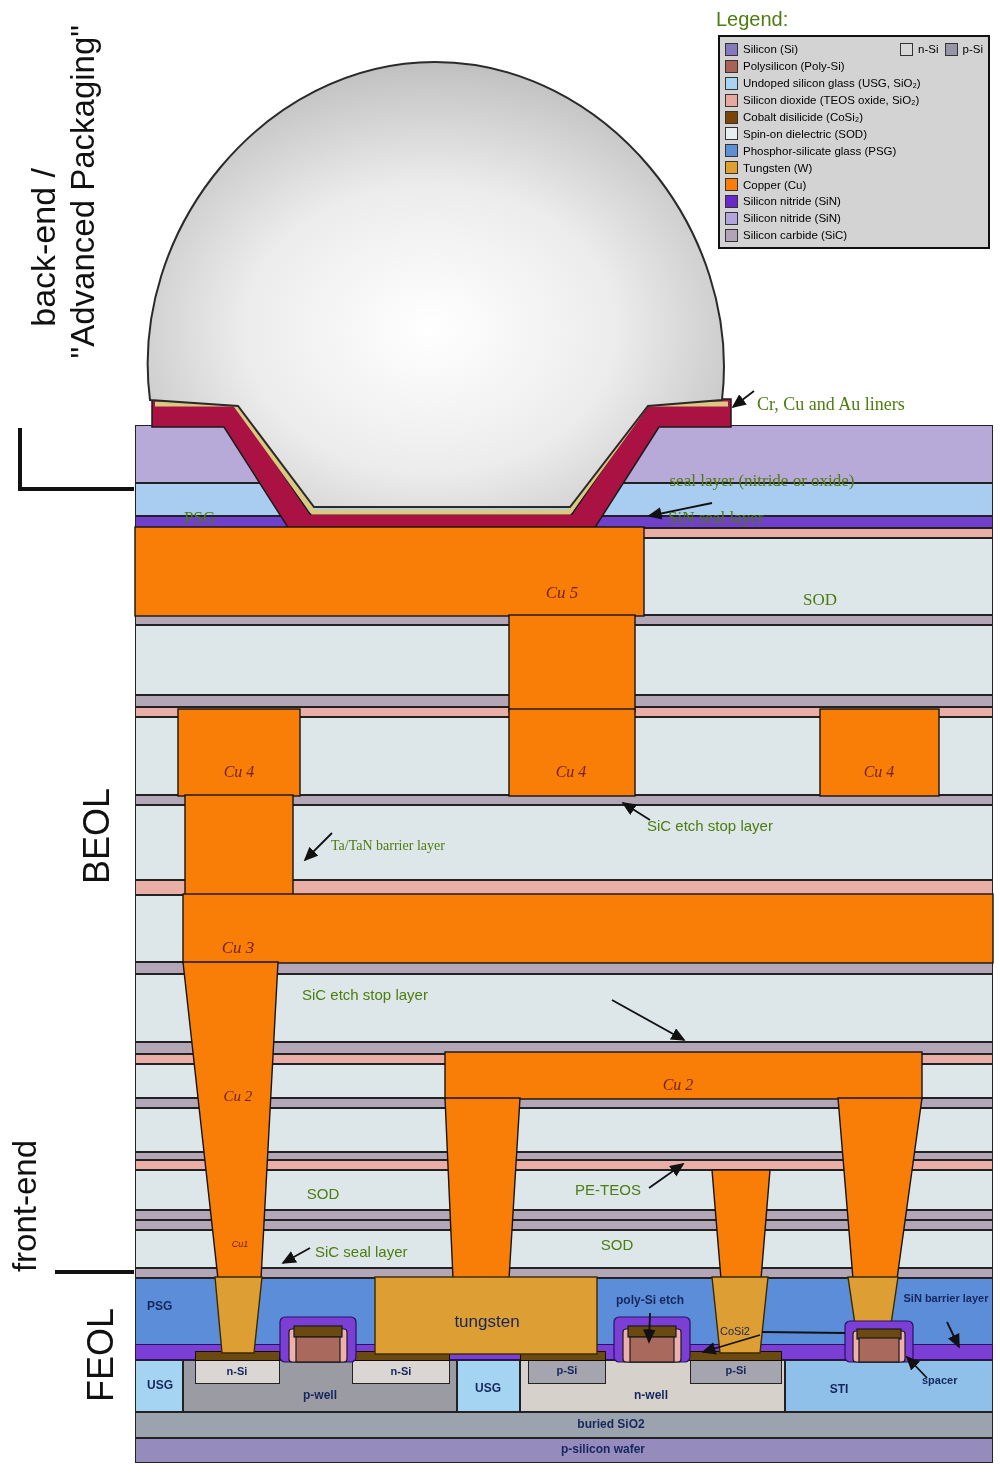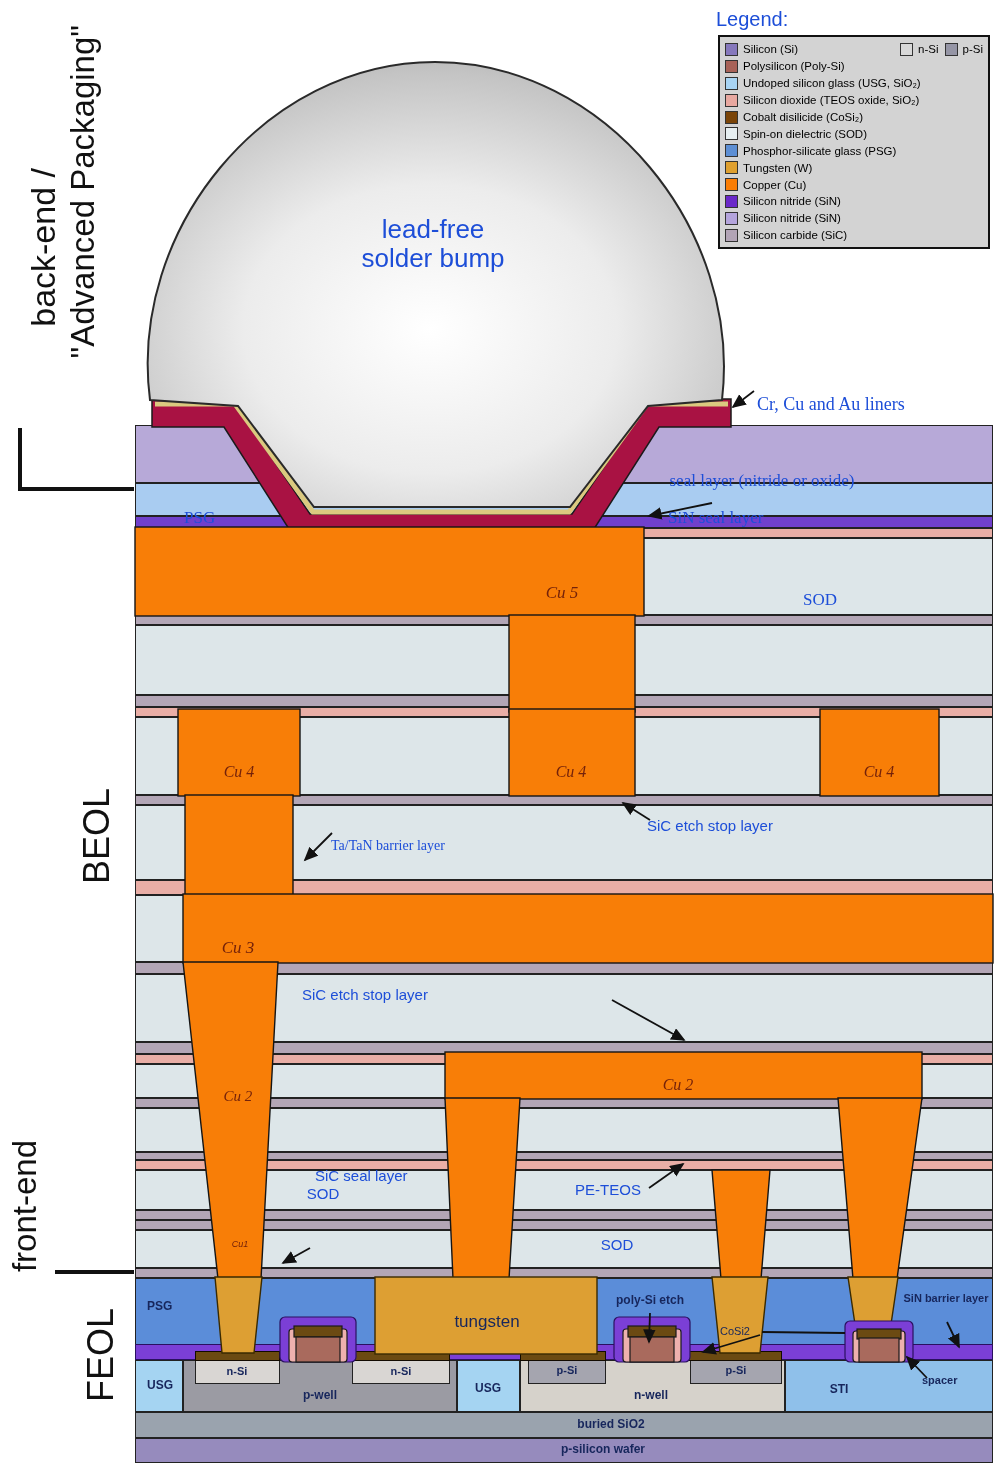--- a/index.html
+++ b/index.html
@@ -3,21 +3,21 @@
 <meta charset="utf-8">
 <style>
   html,body{margin:0;padding:0;background:#fff;}
   #canvas{position:relative;width:1000px;height:1473px;background:#fff;overflow:hidden;
           font-family:"Liberation Sans",sans-serif;}
   .row{position:absolute;left:135px;width:858px;box-sizing:border-box;border:1px solid #222;}
   .seg{position:absolute;box-sizing:border-box;border:1px solid #222;}
   .sod{background:#dde6e9;}
   .sic{background:#b3a6b6;}
   .pink{background:#e9aea6;}
-  .lab{position:absolute;color:#1d4ed8;white-space:nowrap;line-height:1.1;}
+  .lab{position:absolute;color:#4d7c0f;white-space:nowrap;line-height:1.1;}
   .ser{font-family:"Liberation Serif",serif;margin-top:20px;}
   .san{font-family:"Liberation Sans",sans-serif;}
   .ctr{transform:translateX(-50%);text-align:center;}
   .cu{color:#74220a;font-style:italic;}
   .navy{color:#17265c;}
   .vtext{position:absolute;writing-mode:vertical-rl;transform:rotate(180deg);
          font-family:"Liberation Sans",sans-serif;color:#111;white-space:nowrap;}
   .tick{position:absolute;background:#111;}
   
   #legend{position:absolute;left:718px;top:35px;width:272px;height:214px;background:#d3d3d3;
@@ -156,43 +156,39 @@
       <line x1="649" y1="1188" x2="683" y2="1164" marker-end="url(#ah)"></line>
       <line x1="310" y1="1248" x2="283" y2="1263" marker-end="url(#ah)"></line>
       <line x1="650" y1="1313" x2="649" y2="1342" marker-end="url(#ah)"></line>
       <line x1="760" y1="1335" x2="703" y2="1352" marker-end="url(#ah)"></line>
       <line x1="762" y1="1332" x2="845" y2="1333"></line>
       <line x1="947" y1="1322" x2="959" y2="1347" marker-end="url(#ah)"></line>
       <line x1="927" y1="1378" x2="907" y2="1357" marker-end="url(#ah)"></line>
     </g>
   </svg>
 
-  <div class="lab san ctr" style="left:433px;top:215px;font-size:26px;">
-    <div>lead-free</div>
-      <div>solder bump</div>
-  </div>
   <div class="lab ser" style="left:757px;top:375px;font-size:18px;">Cr, Cu and Au liners</div>
   <div class="lab ser ctr" style="left:762px;top:452px;font-size:17px;">seal layer (nitride or oxide)</div>
   <div class="lab ser" style="left:184px;top:489px;font-size:17px;">PSG</div>
   <div class="lab ser" style="left:668px;top:489px;font-size:17px;">SiN seal layer</div>
   <div class="lab ser cu ctr" style="left:562px;top:564px;font-size:17px;">Cu 5</div>
   <div class="lab ser ctr" style="left:820px;top:571px;font-size:17px;">SOD</div>
   <div class="lab ser cu ctr" style="left:239px;top:743px;font-size:16px;">Cu 4</div>
   <div class="lab ser cu ctr" style="left:571px;top:743px;font-size:16px;">Cu 4</div>
   <div class="lab ser cu ctr" style="left:879px;top:743px;font-size:16px;">Cu 4</div>
   <div class="lab ser" style="left:331px;top:818px;font-size:14px;">Ta/TaN barrier layer</div>
   <div class="lab san" style="left:647px;top:818px;font-size:15px;">SiC etch stop layer</div>
   <div class="lab ser cu ctr" style="left:238px;top:919px;font-size:17px;">Cu 3</div>
   <div class="lab san" style="left:302px;top:987px;font-size:15px;">SiC etch stop layer</div>
   <div class="lab ser cu ctr" style="left:238px;top:1068px;font-size:15px;">Cu 2</div>
   <div class="lab ser cu ctr" style="left:678px;top:1056px;font-size:16px;">Cu 2</div>
   <div class="lab san ctr" style="left:323px;top:1186px;font-size:15px;">SOD</div>
   <div class="lab san ctr" style="left:608px;top:1182px;font-size:15px;">PE-TEOS</div>
   <div class="lab san cu ctr" style="left:240px;top:1240px;font-size:9px;">Cu1</div>
-  <div class="lab san" style="left:315px;top:1168px;font-size:15px;">SiC seal layer</div>
+  <div class="lab san" style="left:315px;top:1244px;font-size:15px;">SiC seal layer</div>
   <div class="lab san ctr" style="left:617px;top:1237px;font-size:15px;">SOD</div>
   <div class="lab san navy" style="left:147px;top:1300px;font-size:12px;font-weight:bold;">PSG</div>
   <div class="lab san navy ctr" style="left:487px;top:1313px;font-size:17px;">tungsten</div>
   <div class="lab san navy ctr" style="left:650px;top:1294px;font-size:12px;font-weight:bold;">poly-Si etch</div>
   <div class="lab san navy" style="left:720px;top:1325px;font-size:11px;font-weight:normal;">CoSi2</div>
   <div class="lab san navy ctr" style="left:946px;top:1292px;font-size:11px;font-weight:bold;white-space:normal;width:88px;">SiN barrier layer</div>
   <div class="lab san navy ctr" style="left:160px;top:1379px;font-size:12px;font-weight:bold;">USG</div>
   <div class="lab san navy ctr" style="left:488px;top:1382px;font-size:12px;font-weight:bold;">USG</div>
   <div class="lab san navy ctr" style="left:237px;top:1365px;font-size:11px;font-weight:bold;">n-Si</div>
   <div class="lab san navy ctr" style="left:401px;top:1365px;font-size:11px;font-weight:bold;">n-Si</div>

